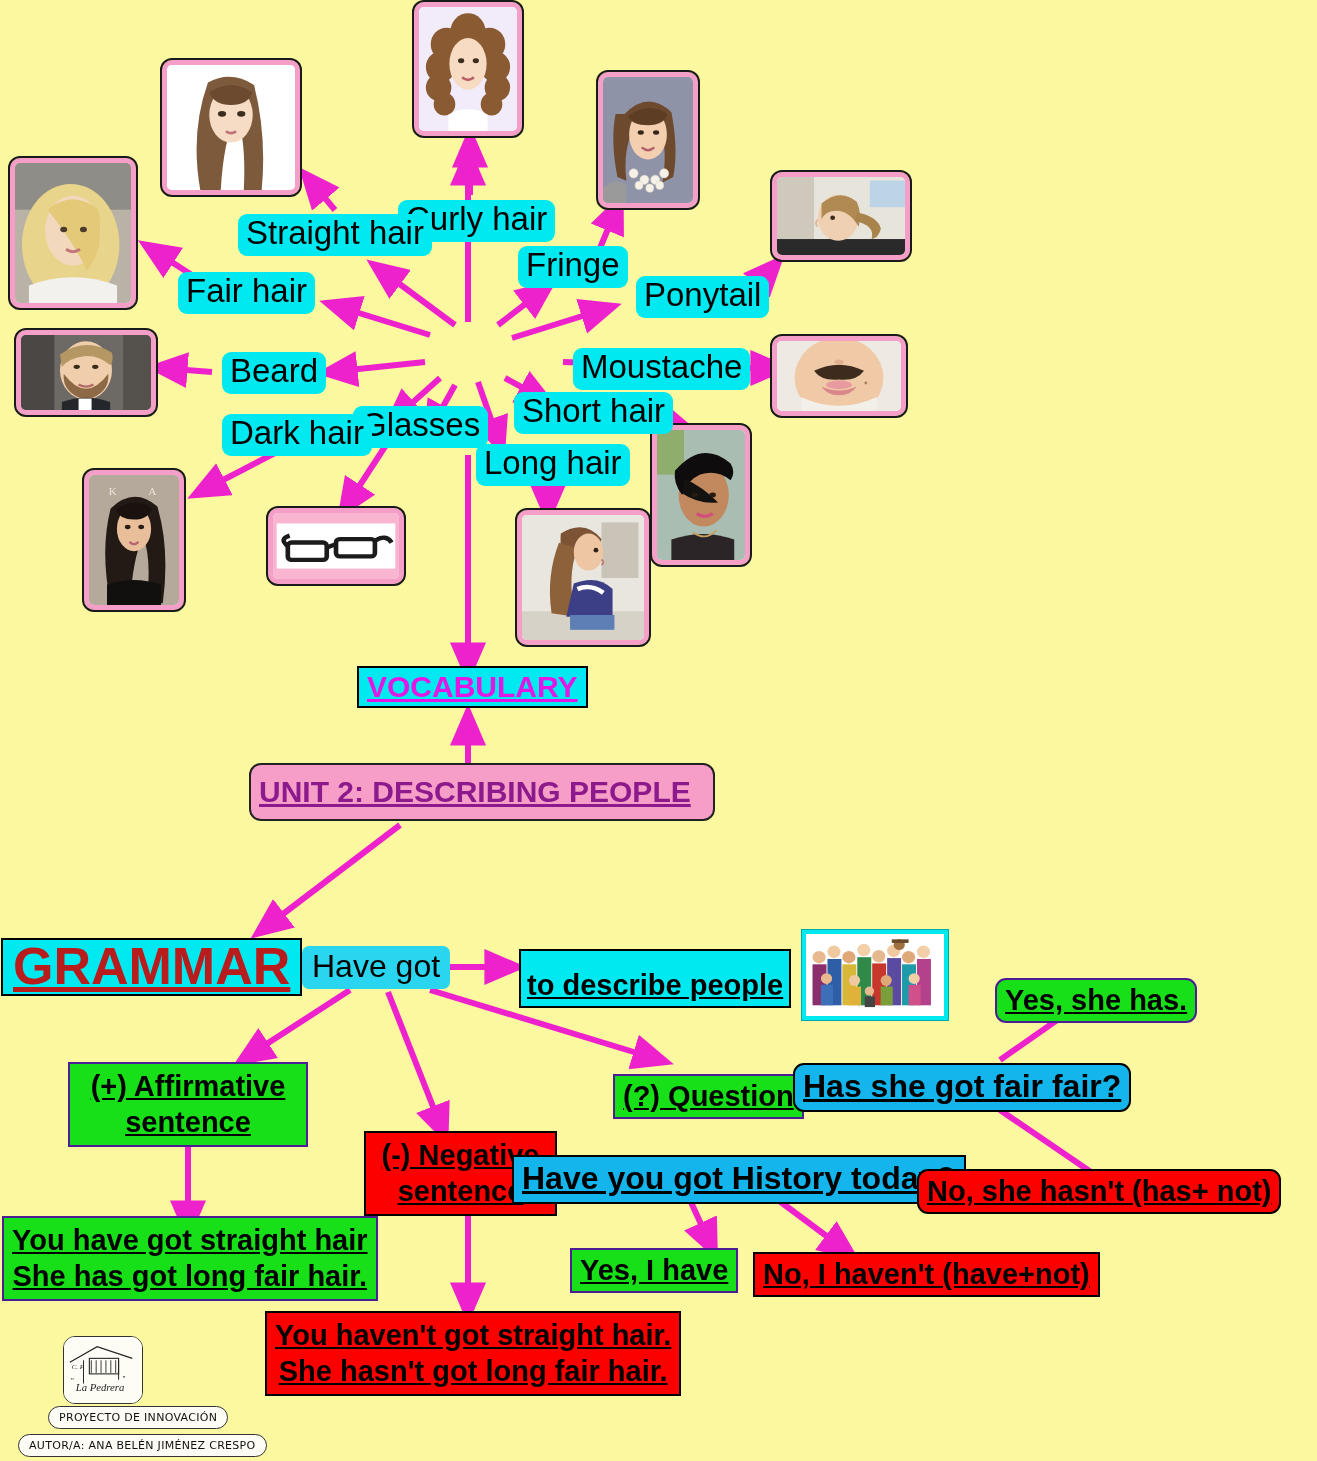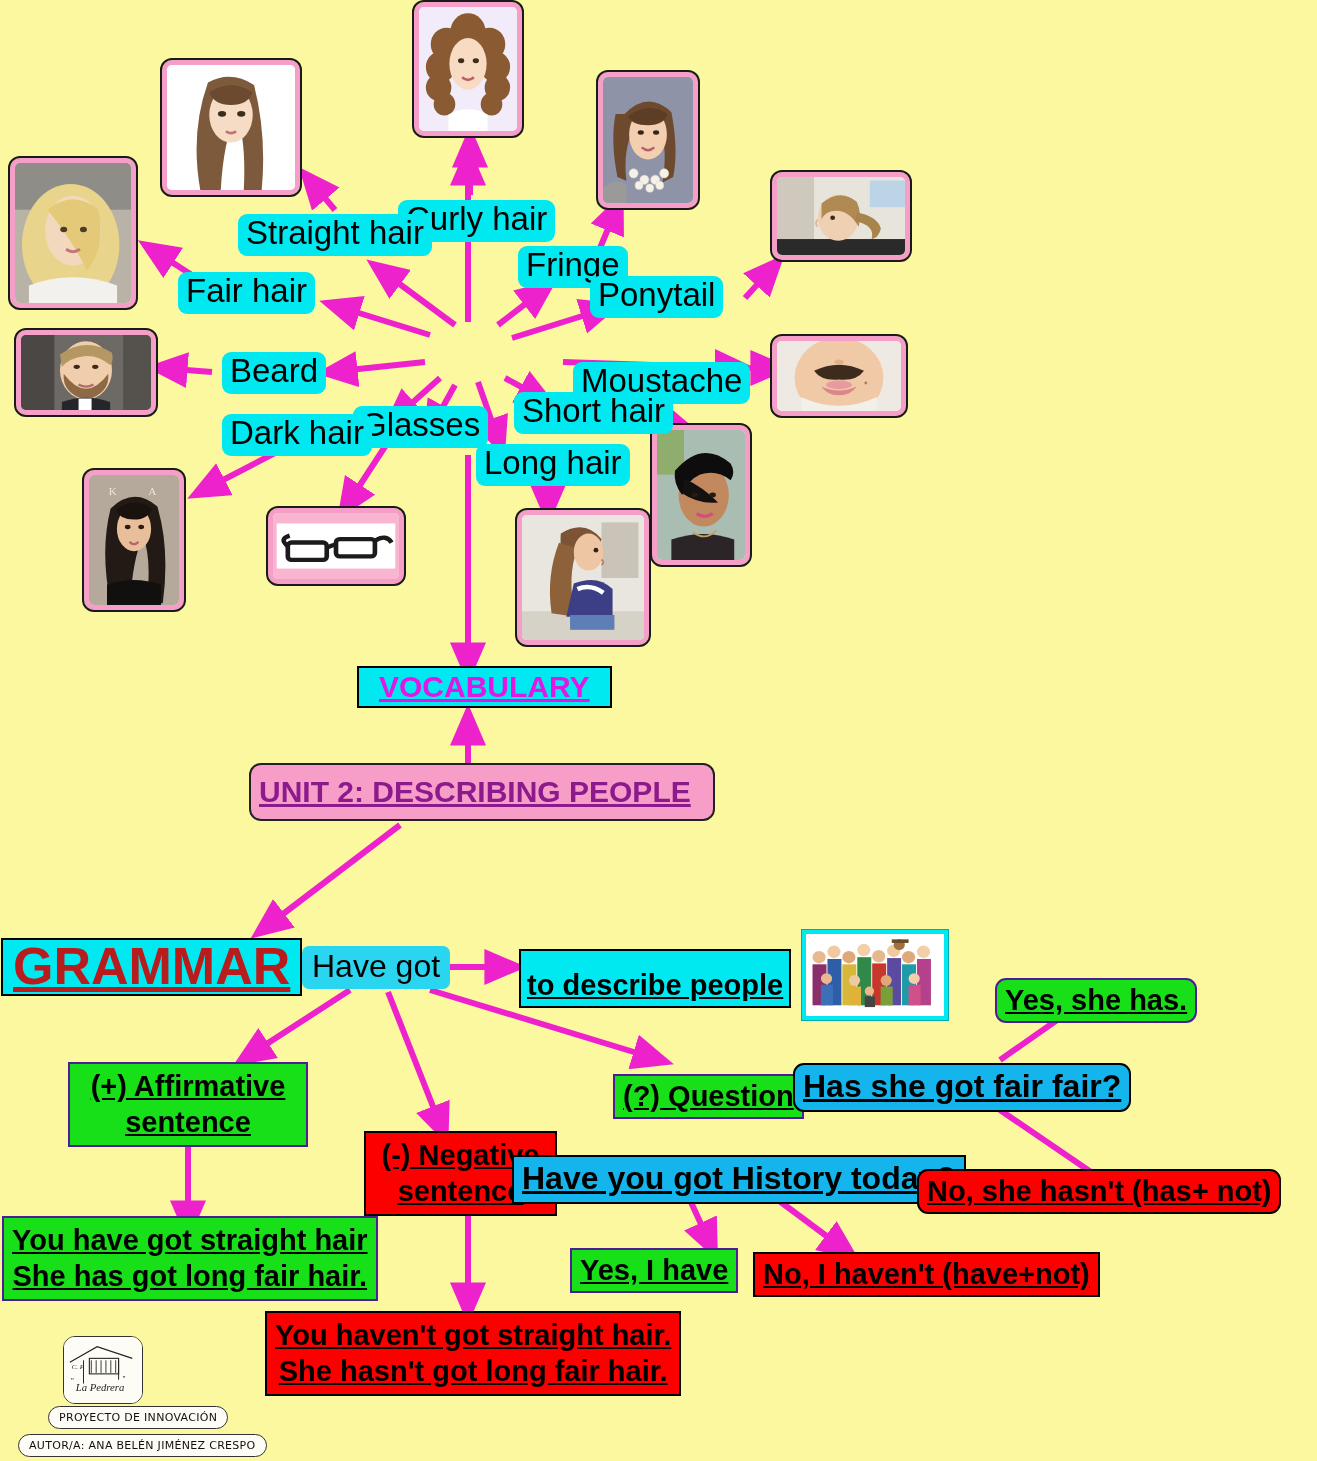--- a/index.html
+++ b/index.html
@@ -68,21 +68,21 @@
   }
   .photo .img{width:100%;height:100%;display:block;}
 
   
   .vocab-title{
     background:#00e8f0;
     border:2px solid #000;
     color:#e316e3;
     font-size:30px;font-weight:bold;
     text-decoration:underline;
-    padding:2px 20px;
+    padding:2px 8px;
     white-space:nowrap;
   }
   .unit-title{
     background:#f79ec8;
     border:2px solid #222;
     border-radius:12px;
     color:#8c1a8c;
     font-size:30px;font-weight:bold;
     text-decoration:underline;
     padding:10px 22px;
@@ -411,23 +411,23 @@
       <ellipse cx="62" cy="70" rx="3.6" ry="2.6" fill="#261a13"></ellipse>
       <path d="M44 90 q9 6 18 0" stroke="#d14f7e" stroke-width="3.4" fill="none"></path>
       <path d="M16 118 q36 -12 70 0 l0 22 l-70 0z" fill="#2b2527"></path>
       <path d="M40 110 q14 10 26 -2" stroke="#c9a15f" stroke-width="2" fill="none"></path>
     </svg>
   </div>
 
   <div class="node vocab" style="left:398px;top:200px;">Curly hair</div>
   <div class="node vocab" style="left:238px;top:214px;">Straight hair</div>
   <div class="node vocab" style="left:518px;top:246px;">Fringe</div>
-  <div class="node vocab" style="left:590px;top:276px;">Ponytail</div>
+  <div class="node vocab" style="left:636px;top:276px;">Ponytail</div>
   <div class="node vocab" style="left:178px;top:272px;">Fair hair</div>
-  <div class="node vocab" style="left:573px;top:348px;margin-top:14px;">Moustache</div>
+  <div class="node vocab" style="left:573px;top:348px;">Moustache</div>
   <div class="node vocab" style="left:222px;top:352px;">Beard</div>
   <div class="node vocab" style="left:514px;top:392px;">Short hair</div>
   <div class="node vocab" style="left:353px;top:406px;">Glasses</div>
   <div class="node vocab" style="left:222px;top:414px;">Dark hair</div>
   <div class="node vocab" style="left:476px;top:444px;">Long hair</div>
 
 
   <div class="node vocab-title" style="left:357px;top:666px;">VOCABULARY</div>
   <div class="node unit-title" style="left:249px;top:763px;padding-left:8px;">UNIT 2: DESCRIBING PEOPLE</div>
 

